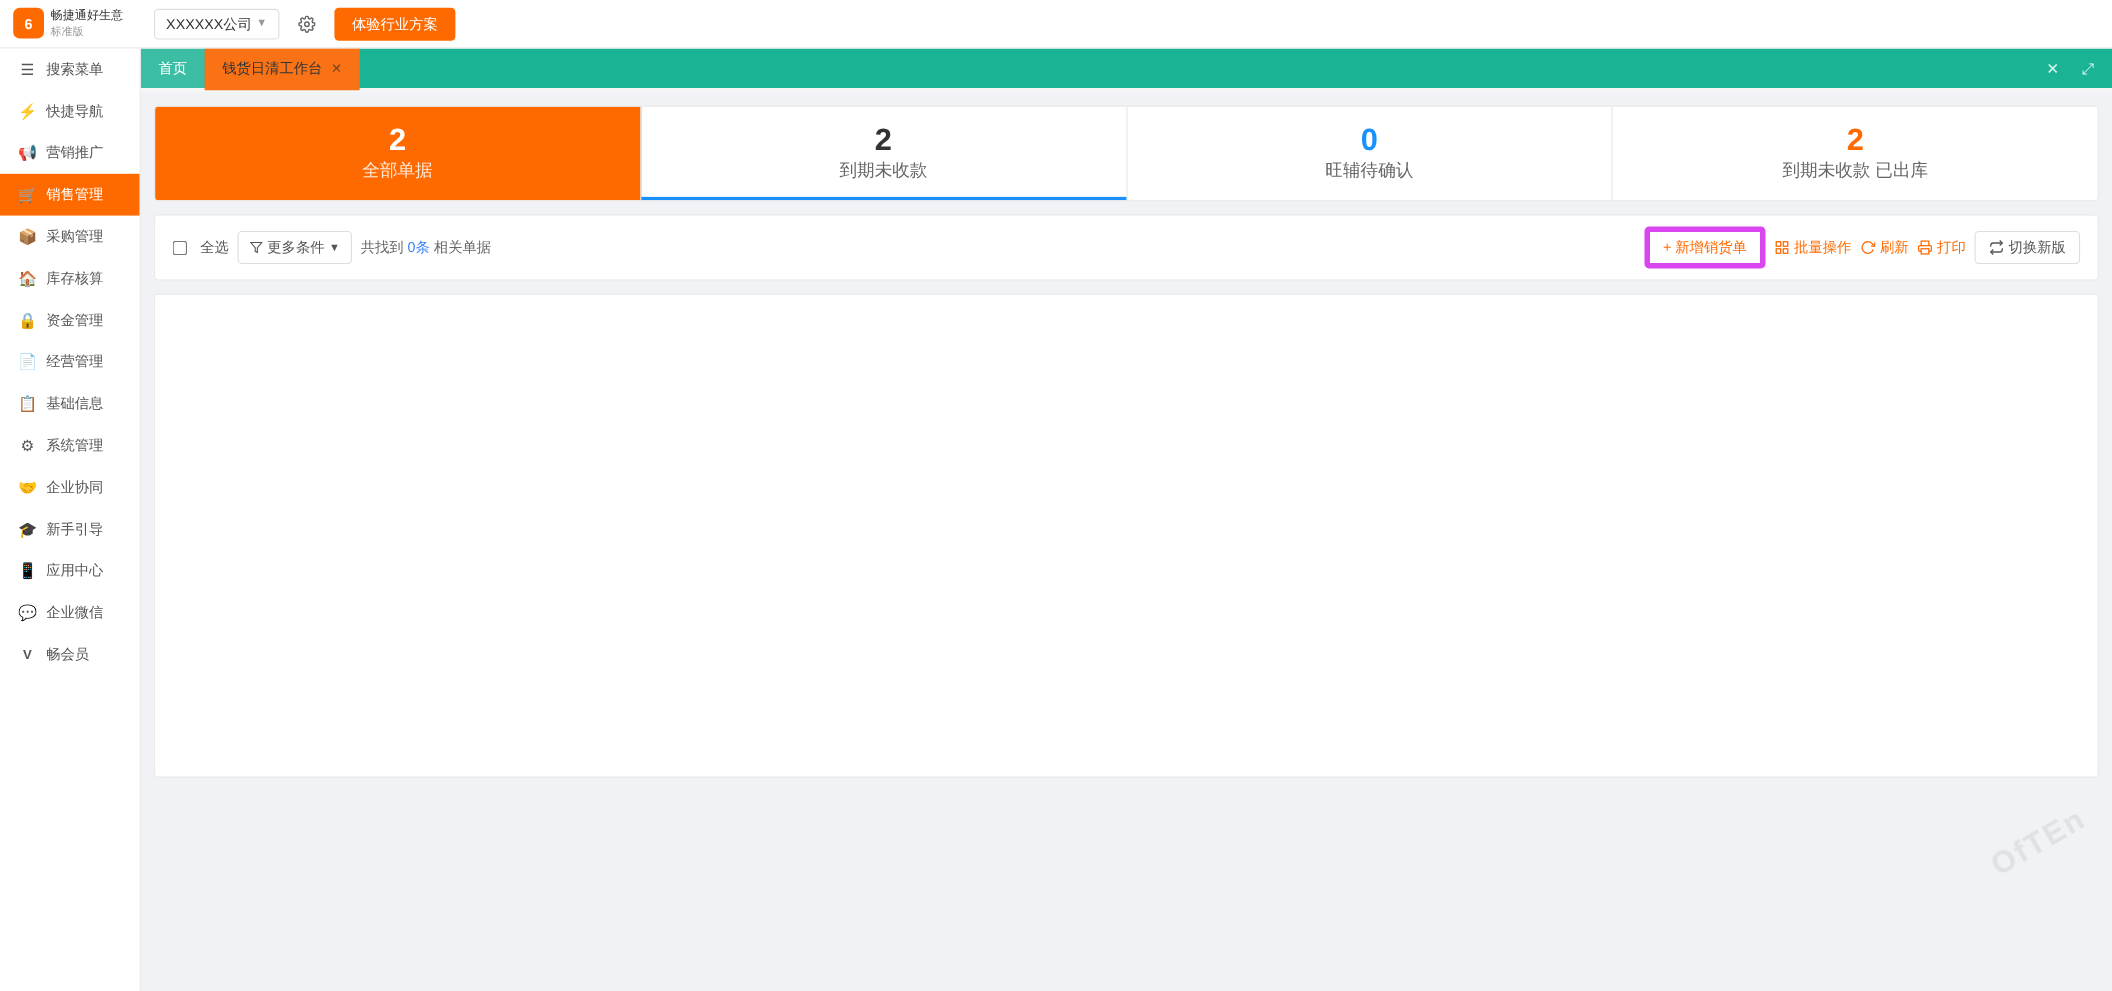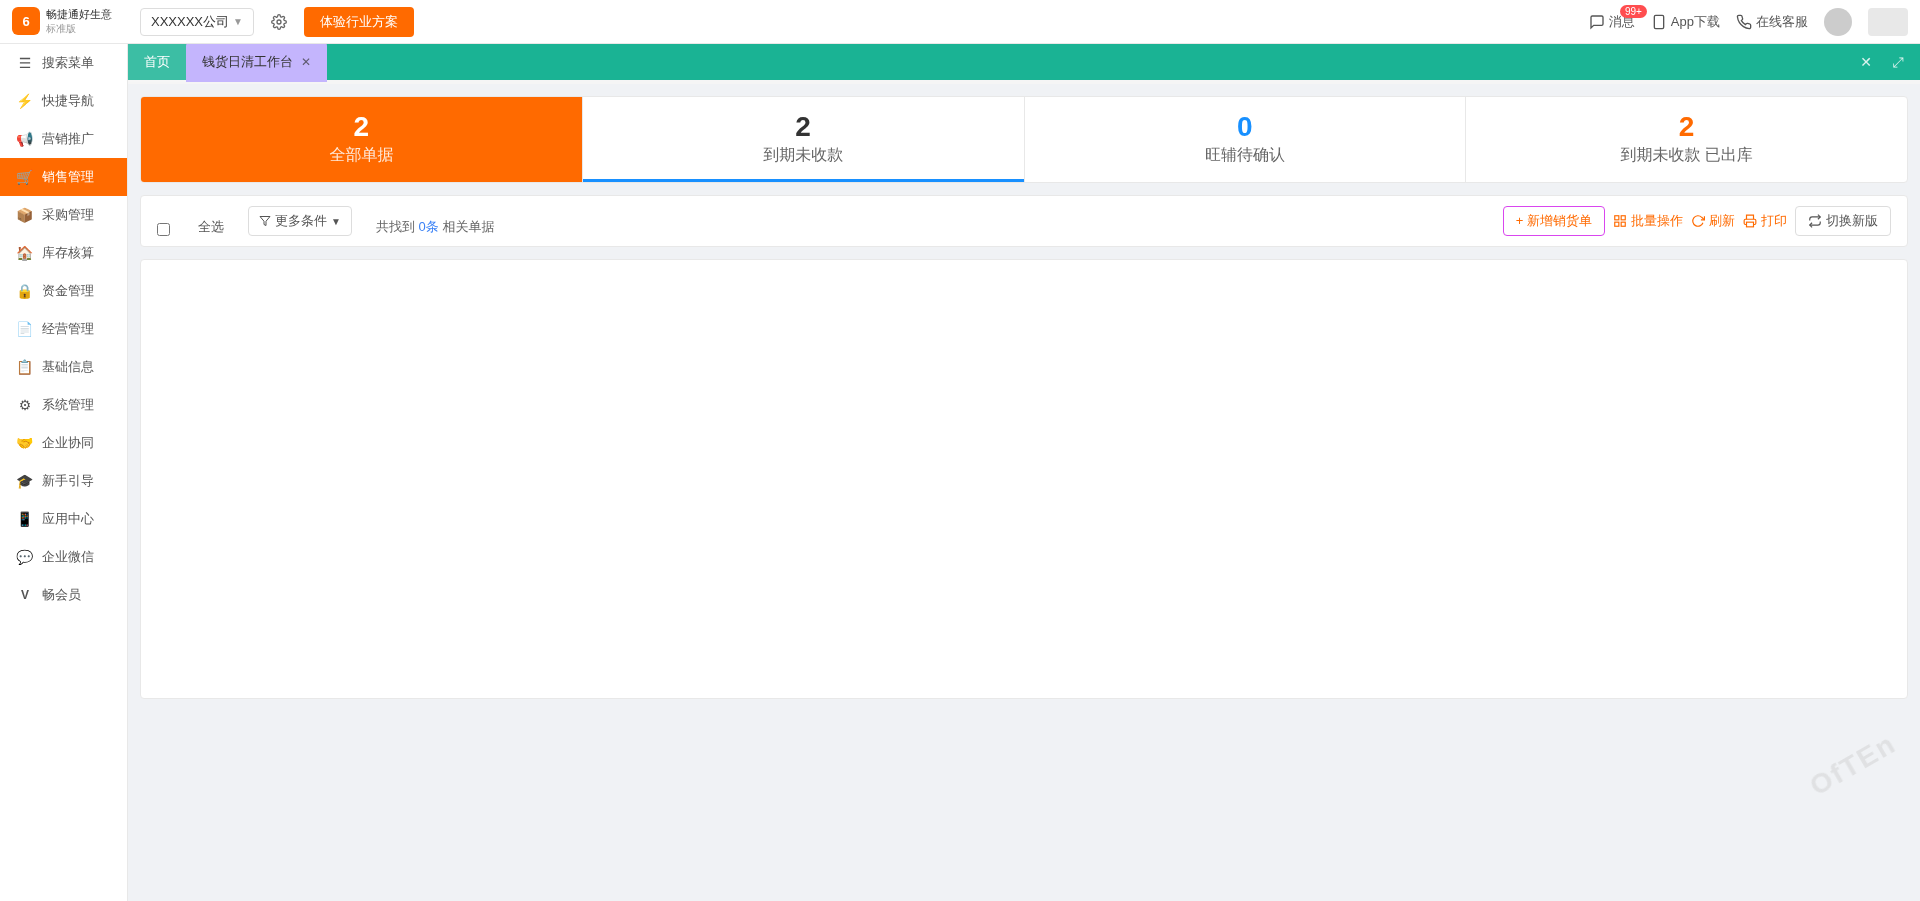--- a/index.html
+++ b/index.html
@@ -120,21 +120,21 @@
     .tab-item {
       height: 40px;
       display: flex; align-items: center;
       padding: 0 16px;
       cursor: pointer;
       color: rgba(255,255,255,0.85);
       font-size: 13px;
       position: relative;
     }
     .tab-item.active {
-      background: #c4b5fd;
+      background: #f97316;
       color: #333;
       border-radius: 4px 4px 0 0;
     }
     .tab-item .tab-close {
       margin-left: 8px;
       font-size: 12px;
       opacity: 0.7;
     }
     .tab-item.home { background: rgba(255,255,255,0.15); color: #fff; }
     .tab-right-actions {
@@ -201,22 +201,22 @@
       background: #1890ff;
     }
 
     
     .toolbar {
       background: #fff;
       border: 1px solid #e8e8e8;
       border-radius: 4px;
       padding: 10px 16px;
       display: flex;
-      align-items: flex-end;
-      gap: 24px;
+      align-items: center;
+      gap: 8px;
       margin-bottom: 12px;
     }
     .checkbox-all { cursor: pointer; margin-right: 4px; }
     .toolbar-btn {
       display: flex; align-items: center; gap: 4px;
       padding: 5px 10px;
       border: 1px solid #ddd;
       border-radius: 4px;
       cursor: pointer;
       background: #fff;
@@ -225,21 +225,21 @@
     }
     .filter-info { color: #666; font-size: 13px; }
     .filter-count { color: #3b82f6; }
 
     .toolbar-right {
       margin-left: auto;
       display: flex; align-items: center; gap: 8px;
     }
     .btn-primary {
       background: #fff;
-      border: 1px solid #d946ef;
+      border: 5px solid #d946ef;
       color: #ff6a00;
       border-radius: 4px;
       padding: 5px 12px;
       cursor: pointer;
       font-size: 13px;
       display: flex; align-items: center; gap: 4px;
     }
     .btn-text {
       background: none; border: none;
       color: #ff6a00;
@@ -339,44 +339,20 @@
 
   <div class="settings-btn">
     <svg width="16" height="16" viewBox="0 0 24 24" fill="none" stroke="#666" stroke-width="2">
       <circle cx="12" cy="12" r="3"></circle>
         <path d="M19.4 15a1.65 1.65 0 00.33 1.82l.06.06a2 2 0 010 2.83 2 2 0 01-2.83 0l-.06-.06a1.65 1.65 0 00-1.82-.33 1.65 1.65 0 00-1 1.51V21a2 2 0 01-4 0v-.09A1.65 1.65 0 009 19.4a1.65 1.65 0 00-1.82.33l-.06.06a2 2 0 01-2.83-2.83l.06-.06A1.65 1.65 0 004.68 15a1.65 1.65 0 00-1.51-1H3a2 2 0 010-4h.09A1.65 1.65 0 004.6 9a1.65 1.65 0 00-.33-1.82l-.06-.06a2 2 0 012.83-2.83l.06.06A1.65 1.65 0 009 4.68a1.65 1.65 0 001-1.51V3a2 2 0 014 0v.09a1.65 1.65 0 001 1.51 1.65 1.65 0 001.82-.33l.06-.06a2 2 0 012.83 2.83l-.06.06A1.65 1.65 0 0019.4 9a1.65 1.65 0 001.51 1H21a2 2 0 010 4h-.09a1.65 1.65 0 00-1.51 1z"></path>
     </svg>
   </div>
 
   <button class="trial-btn">体验行业方案</button>
 
-  <div class="header-right">
-    <div class="header-right-item">
-      <svg width="16" height="16" viewBox="0 0 24 24" fill="none" stroke="#555" stroke-width="2">
-        <path d="M21 15a2 2 0 01-2 2H7l-4 4V5a2 2 0 012-2h14a2 2 0 012 2z"></path>
-      </svg>
-      <span>消息</span>
-      <span class="badge">99+</span>
-    </div>
-    <div class="header-right-item">
-      <svg width="16" height="16" viewBox="0 0 24 24" fill="none" stroke="#555" stroke-width="2">
-        <rect x="5" y="2" width="14" height="20" rx="2" ry="2"></rect>
-          <line x1="12" y1="18" x2="12" y2="18"></line>
-      </svg>
-      <span>App下载</span>
-    </div>
-    <div class="header-right-item">
-      <svg width="16" height="16" viewBox="0 0 24 24" fill="none" stroke="#555" stroke-width="2">
-        <path d="M22 16.92v3a2 2 0 01-2.18 2 19.79 19.79 0 01-8.63-3.07 19.5 19.5 0 01-6-6A19.79 19.79 0 012.12 4.18 2 2 0 014.11 2h3a2 2 0 012 1.72c.127.96.361 1.903.7 2.81a2 2 0 01-.45 2.11L8.09 9.91a16 16 0 006 6l1.27-1.27a2 2 0 012.11-.45c.907.339 1.85.573 2.81.7A2 2 0 0122 16.92z"></path>
-      </svg>
-      <span>在线客服</span>
-    </div>
-    <div class="avatar"></div>
-    <div style="width:40px;height:28px;background:#e8e8e8;border-radius:4px;"></div>
-  </div>
 </div>
 
 <div class="sidebar">
   <div class="sidebar-item">
     <span class="icon">☰</span>
     <span>搜索菜单</span>
   </div>
   <div class="sidebar-item">
     <span class="icon">⚡</span>
     <span>快捷导航</span>

